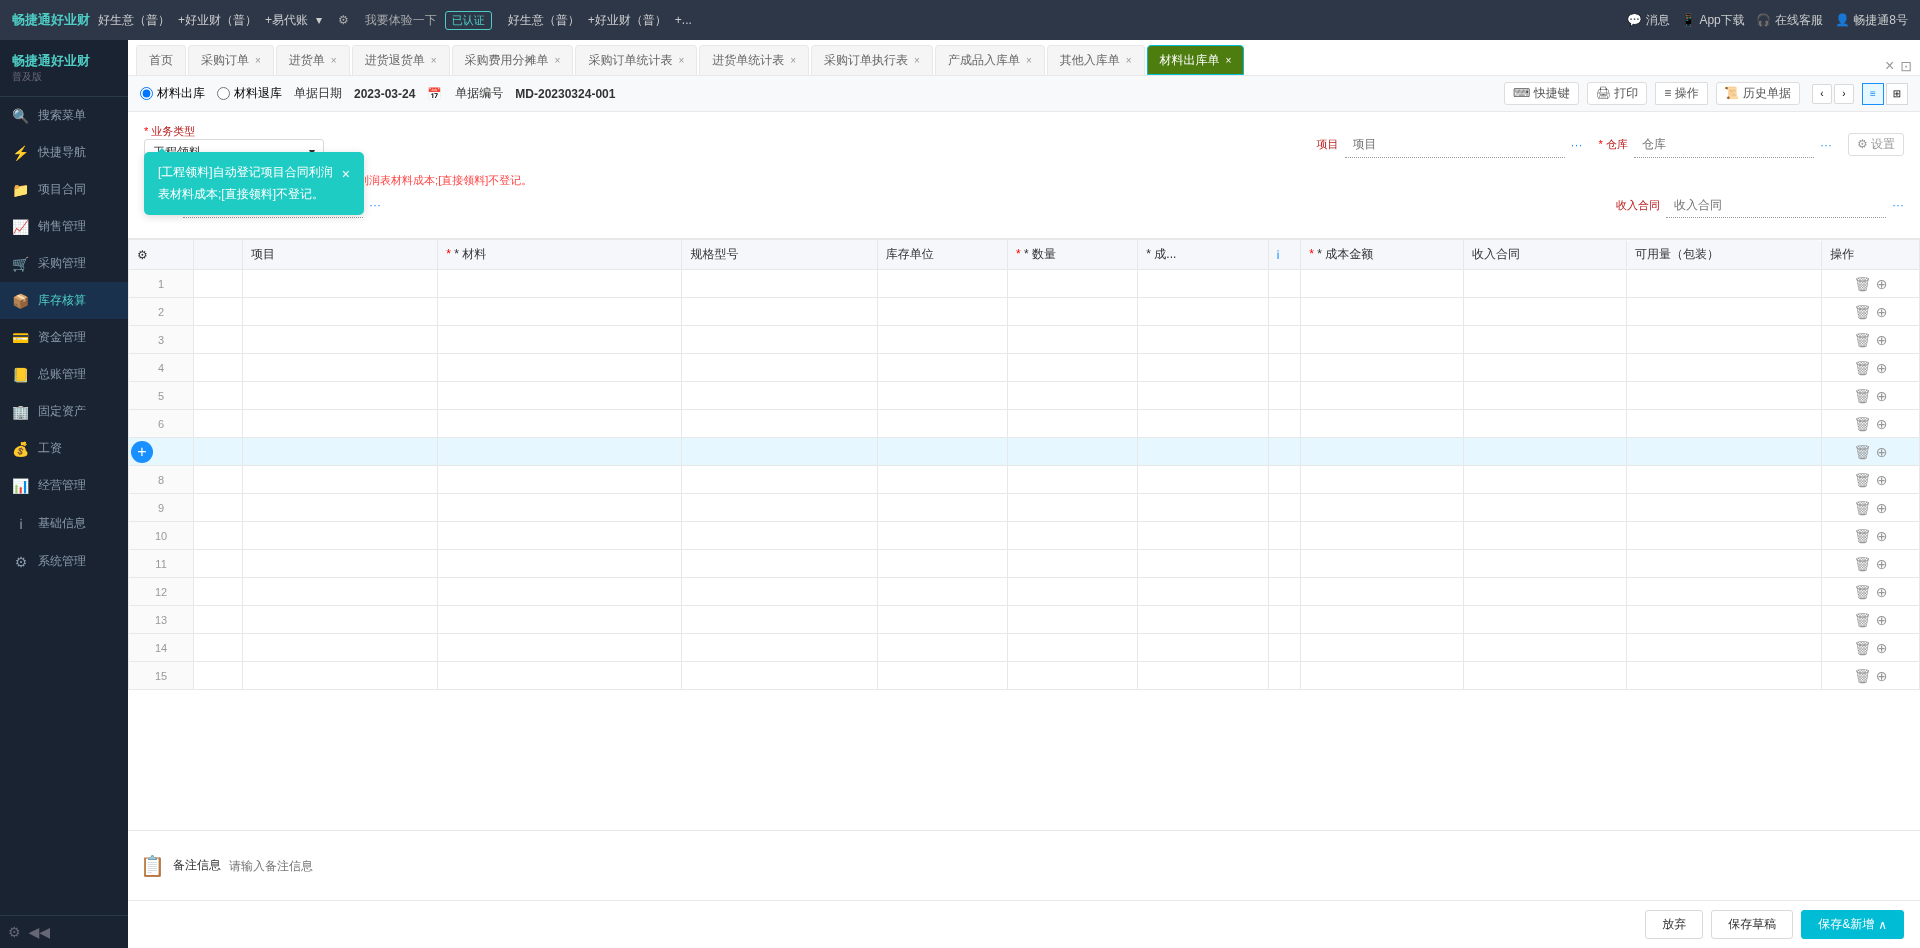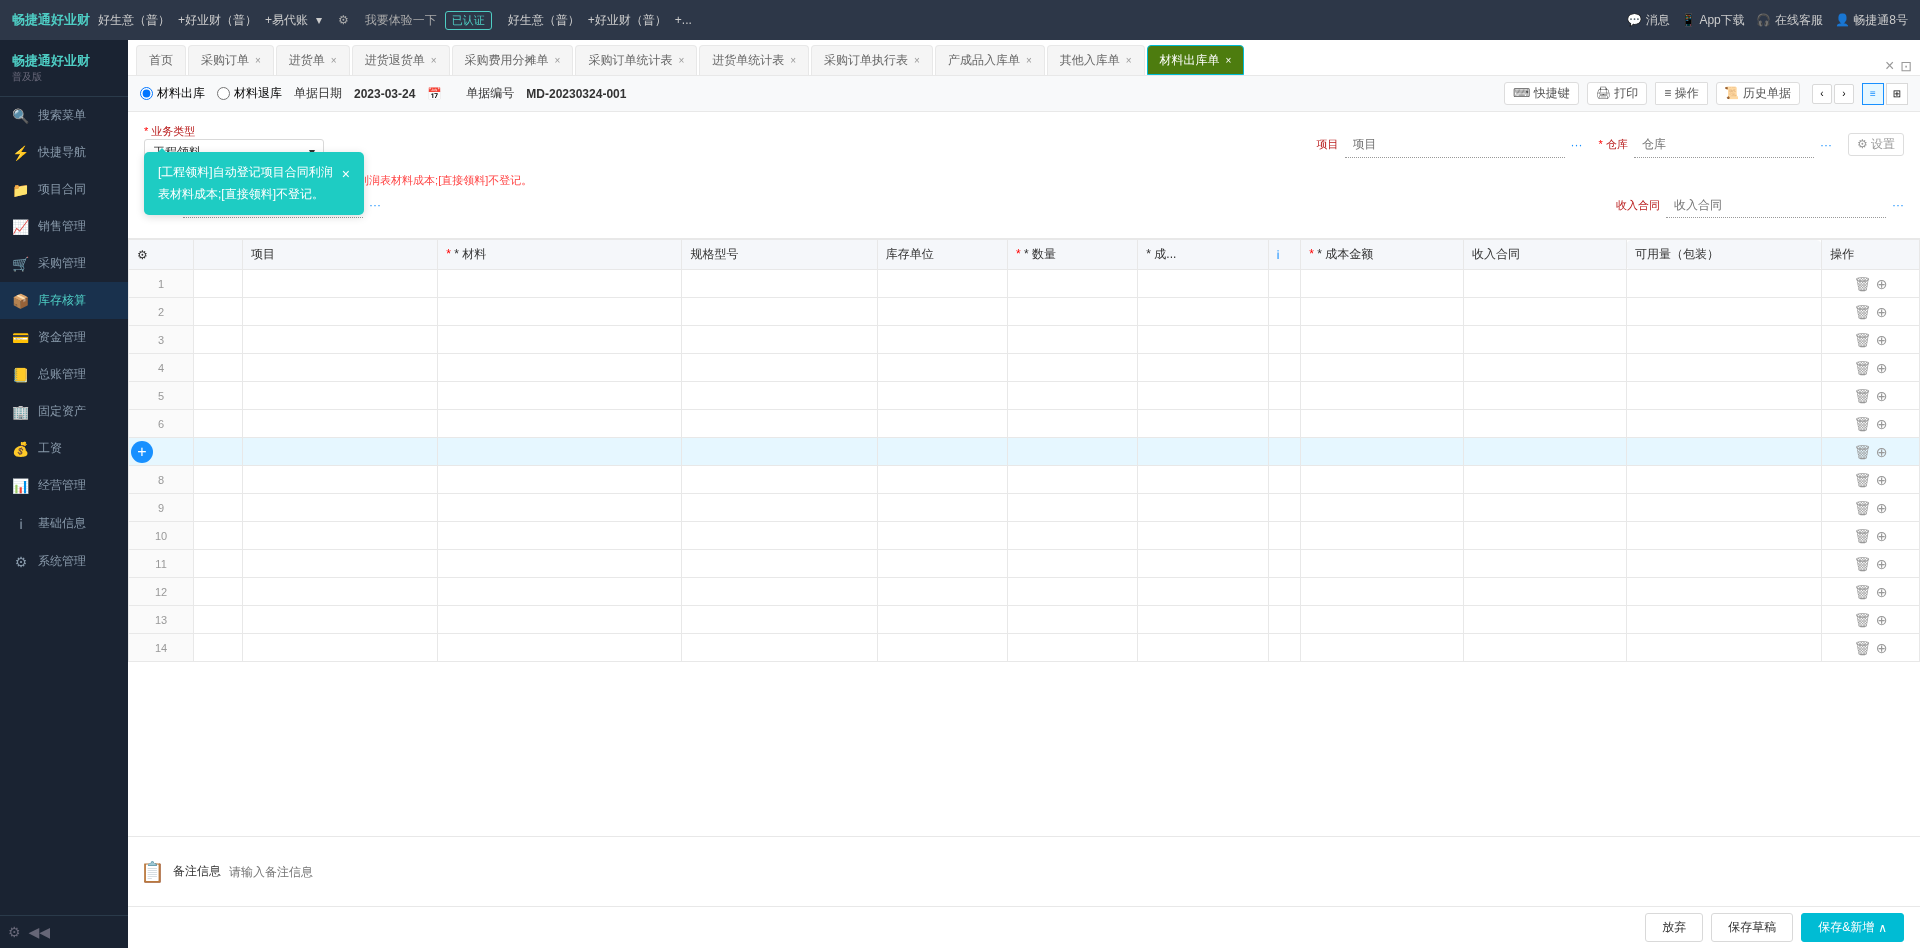--- a/index.html
+++ b/index.html
@@ -63,21 +63,21 @@
     .add-row-btn { width: 22px; height: 22px; background: #1890ff; color: #fff; border: none; border-radius: 50%; cursor: pointer; font-size: 16px; display: flex; align-items: center; justify-content: center; }
     .action-icons { display: flex; gap: 4px; justify-content: center; padding: 2px; }
     .action-icon { color: #999; cursor: pointer; font-size: 14px; }
 
     
     .note-area { background: #fff; border-top: 1px solid #e8e8e8; padding: 8px 12px; display: flex; align-items: center; gap: 8px; flex-shrink: 0; height: 70px; }
     .note-icon { color: #4ecdc4; font-size: 20px; }
     .note-input { flex: 1; border: none; outline: none; font-size: 12px; color: #999; }
 
     
-    .footer { height: 42px; background: #fff; border-top: 1px solid #e8e8e8; display: flex; align-items: center; justify-content: flex-end; padding: 0 16px; gap: 8px; flex-shrink: 0; }
+    .footer { height: 48px; background: #fff; border-top: 1px solid #e8e8e8; display: flex; align-items: center; justify-content: flex-end; padding: 0 16px; gap: 8px; flex-shrink: 0; }
     .btn { padding: 5px 16px; border-radius: 3px; font-size: 12px; cursor: pointer; border: 1px solid #d9d9d9; }
     .btn-default { background: #fff; color: #333; }
     .btn-primary { background: #00bcd4; color: #fff; border-color: #00bcd4; }
 
     
     .radio-group { display: flex; align-items: center; gap: 12px; }
     .radio-item { display: flex; align-items: center; gap: 4px; cursor: pointer; }
 
     
     .table-wrapper::-webkit-scrollbar { width: 6px; height: 6px; }
@@ -266,21 +266,21 @@
             <span>材料出库</span>
           </label>
           <label class="radio-item">
             <input type="radio" name="doctype" style="">
             <span>材料退库</span>
           </label>
         </div>
         <span style="color:#333;">单据日期</span>
         <span style="color:#333;font-weight:bold;cursor:pointer;">2023-03-24</span>
         <span style="cursor:pointer;color:#999;">📅</span>
-        <span style="color:#333;margin-left:12px;">单据编号</span>
+        <span style="color:#333;margin-left:1px;">单据编号</span>
         <span style="color:#333;font-weight:bold;">MD-20230324-001</span>
         <div style="margin-left:auto;display:flex;align-items:center;gap:8px;">
           <span style="cursor:pointer;color:#555;font-size:12px;border:1px solid #ddd;padding:2px 8px;border-radius:3px;background:#fff;">
             <span>⌨</span>
             <span>快捷键</span>
           </span>
           <span style="cursor:pointer;color:#555;font-size:12px;border:1px solid #ddd;padding:2px 8px;border-radius:3px;background:#fff;">
             <span>🖨</span>
             <span>打印</span>
           </span>
@@ -651,20 +651,40 @@
                 <td></td>
                 <td></td>
                 <td></td>
               <td>
                   <div class="action-icons">
                     <span class="action-icon">🗑</span>
                     <span class="action-icon">⊕</span>
                   </div>
                 </td>
             </tr>
+            <tr>
+              <td class="row-num">15</td>
+              <td></td>
+              <td></td>
+                <td></td>
+                <td></td>
+                <td></td>
+                <td></td>
+                <td></td>
+                <td></td>
+                <td></td>
+                <td></td>
+                <td></td>
+              <td>
+                  <div class="action-icons">
+                    <span class="action-icon">🗑</span>
+                    <span class="action-icon">⊕</span>
+                  </div>
+                </td>
+            </tr>
 
           </tbody>
         </table>
       </div>
 
       <div class="note-area">
         <span class="note-icon">📋</span>
         <span style="color:#333;font-size:12px;min-width:48px;">备注信息</span>
         <input class="note-input" type="text" placeholder="请输入备注信息" style="">
       </div>

